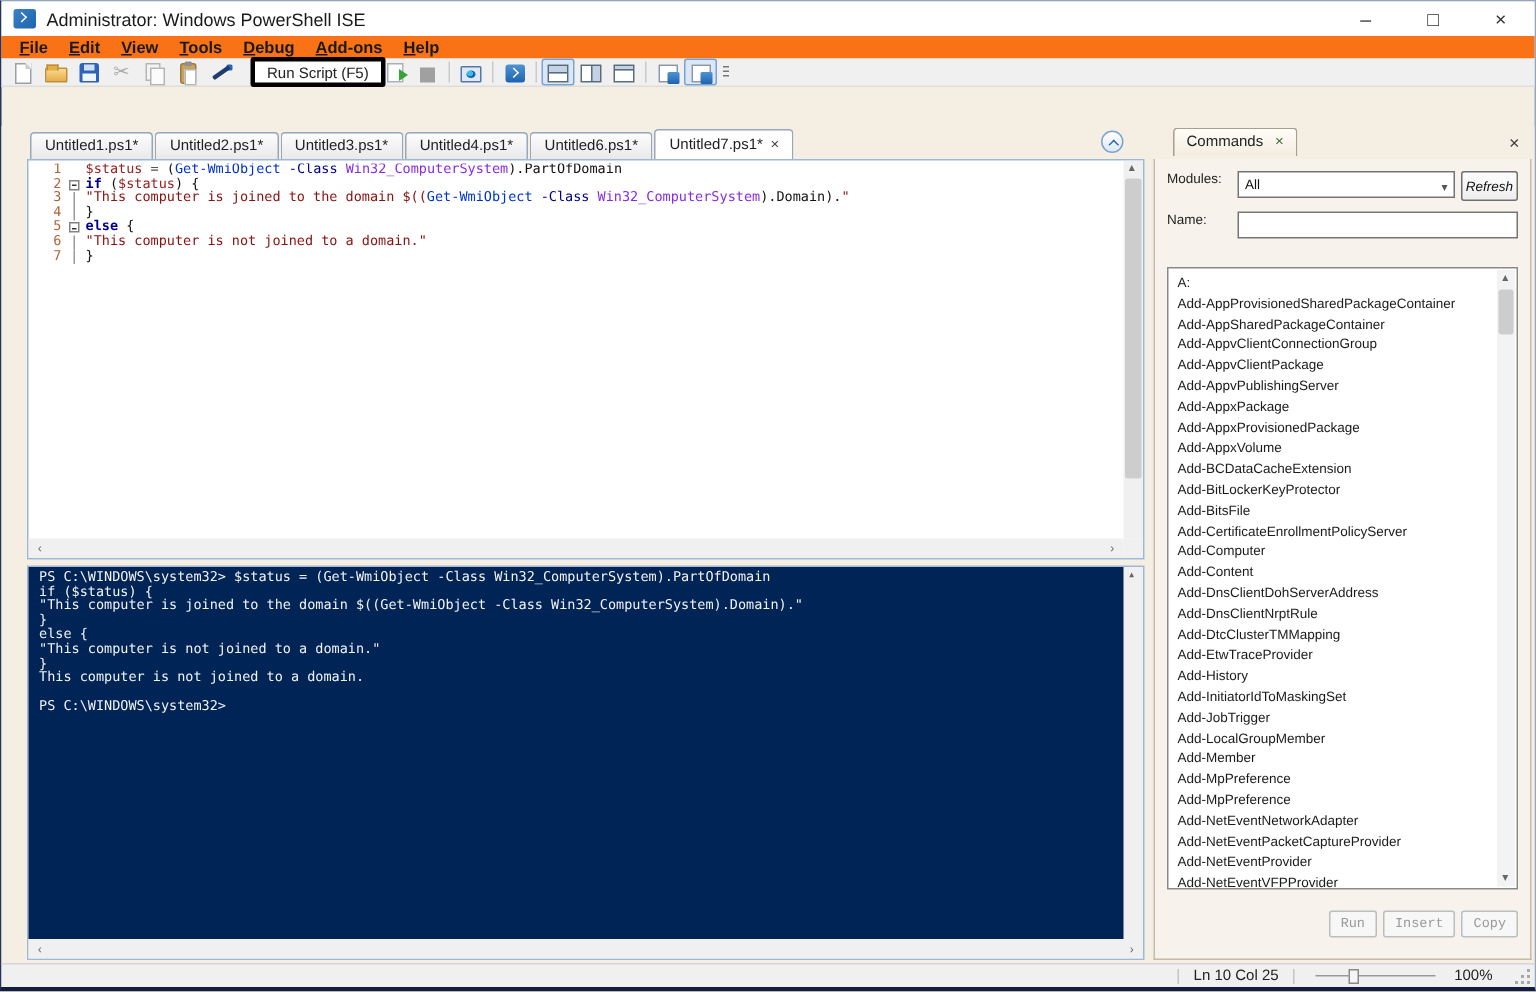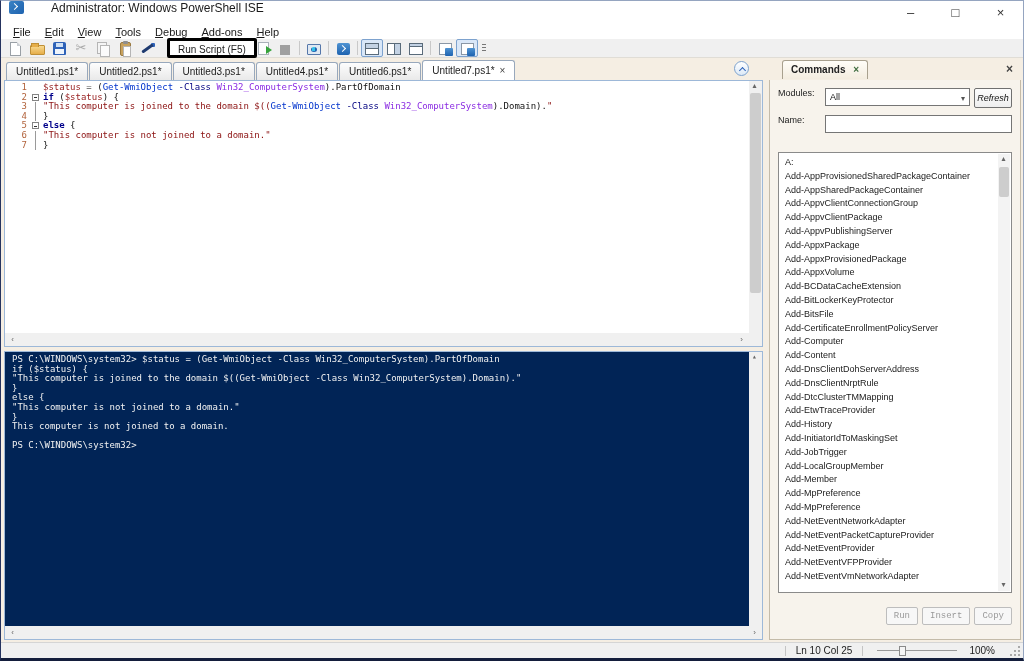--- a/index.html
+++ b/index.html
@@ -3,31 +3,31 @@
 <meta charset="utf-8">
 <style>
   * { margin:0; padding:0; box-sizing:border-box; }
   html,body { width:1024px; height:661px; background:#e8e8e8; }
   body { font-family:"Liberation Sans", sans-serif; font-size:11px; color:#111; }
 
   .window { width:1024px; height:661px; display:flex; flex-direction:column;
     border:1px solid #95a5c0; border-left-color:#25335f; border-bottom:3px solid #141e3c; background:#f5eee3; }
 
   
-  .titlebar { height:23px; background:#fff; display:flex; align-items:flex-start; padding-left:8px; flex:none;gap:20px; }
+  .titlebar { height:23px; background:#fff; display:flex; align-items:center; padding-left:8px; flex:none; }
   .ps-logo { width:15px; height:13px; background:linear-gradient(135deg,#3b82c4,#1e63b0); border-radius:2px;
     position:relative; margin-right:7px; }
   .ps-logo::after { content:""; position:absolute; left:3px; top:3px; width:4px; height:4px;
     border-right:1.5px solid #fff; border-bottom:1.5px solid #fff; transform:rotate(-45deg); }
   .title-text { font-size:12px; color:#1a1a1a; }
   .win-controls { margin-left:auto; display:flex; height:100%; }
   .win-btn { width:45px; text-align:center; line-height:23px; font-size:13px; color:#333; }
 
   
-  .menubar { height:15px; background:#ffffff; display:flex; align-items:center; padding-left:5px; flex:none; }
+  .menubar { height:15px; background:#f97316; display:flex; align-items:center; padding-left:5px; flex:none;font-weight:bold; }
   .menu-item { padding:0 7px; font-size:11px; color:#1a1a1a; display:inline-block; }
   .menu-item::first-letter { text-decoration:underline; }
 
   
   .toolbar { height:19px; background:#f0f0f0; border-bottom:1px solid #e0ddd6; display:flex; align-items:center;
     padding-left:3px; flex:none; position:relative; }
   .tb-btn { width:22px; height:18px; display:inline-flex; align-items:center; justify-content:center; border:1px solid transparent; }
   .tb-btn.sel { background:#d9e7f8; border:1px solid #7da2ce; border-radius:2px; }
   .tb-sep { width:1px; height:14px; background:#c9c9c9; margin:0 3px; }
   .tb-space { width:72px; }
@@ -73,21 +73,21 @@
     border-right:1.5px solid #fff; border-bottom:1.5px solid #fff; transform:rotate(-45deg); }
   .ic-pane-top, .ic-pane-right, .ic-pane-max { width:14px; height:12px; background:#fff; border:1px solid #5a6b7a; margin-top:2px; }
   .ic-pane-top::before { content:""; position:absolute; left:0; top:0; right:0; height:4px; background:#c3d2e4; border-bottom:1px solid #5a6b7a; }
   .ic-pane-right::before { content:""; position:absolute; right:0; top:0; bottom:0; width:5px; background:#c3d2e4; border-left:1px solid #5a6b7a; }
   .ic-pane-max::before { content:""; position:absolute; left:0; top:0; right:0; height:2px; background:#c3d2e4; border-bottom:1px solid #5a6b7a; }
   .ic-new-ps-tab, .ic-show-commands-addon { width:13px; height:12px; background:#fff; border:1px solid #8a97a6; margin-top:2px; }
   .ic-new-ps-tab::after, .ic-show-commands-addon::after { content:""; position:absolute; right:-2px; bottom:-2px; width:8px; height:8px;
     background:linear-gradient(#4f93d2,#1e63b0); border-radius:1px; }
 
   
-  .content { flex:1; display:flex; background:#f5eee3; padding:1px 2px 2px 3px; min-height:0; }
+  .content { flex:1; display:flex; background:#f5eee3; padding:1px 2px 2px 17px; min-height:0;margin-top:26px; }
   .script-col { flex:1; display:flex; flex-direction:column; min-width:0; position:relative; }
   .vsplit { width:6px; flex:none; }
   .addon-col { width:252px; flex:none; display:flex; flex-direction:column; }
 
   
   .tabstrip { height:21px; flex:none; display:flex; align-items:flex-end; padding-left:2px; position:relative; }
   .stab { height:18px; padding:0 9px; margin-right:1px; background:linear-gradient(#fdfdfd,#e9e9e9);
     border:1px solid #98a8bc; border-bottom:none; border-radius:3px 3px 0 0; font-size:10px; line-height:17px;
     color:#222; white-space:nowrap; }
   .stab.active { height:20px; background:#fff; line-height:19px; }
@@ -125,21 +125,21 @@
   
   .console-wrap { flex:1; display:flex; flex-direction:column; border:1px solid #9db8d8; min-height:0; }
   .console { flex:1; background:#012456; color:#f2f2f2; position:relative; overflow:hidden;
     font-family:"DejaVu Sans Mono", monospace; font-size:9px; line-height:9.6px; padding:3px 16px 0 7px; }
   .console .vscroll { bottom:0; }
   .console-hscroll { height:13px; flex:none; background:#f0f0f0; display:flex; align-items:center;
     justify-content:space-between; padding:0 2px; }
   .cline { white-space:pre; }
 
   
-  .addon-tabstrip { height:21px; flex:none; display:flex; align-items:center; padding-left:13px; position:relative;font-weight:bold; }
+  .addon-tabstrip { height:21px; flex:none; display:flex; align-items:flex-start; padding-left:13px; position:relative; }
   .addon-tab { height:19px; padding:0 8px; background:linear-gradient(#fffdf8,#f3ecdf); border:1px solid #a8a08e;
     border-bottom:none; border-radius:3px 3px 0 0; font-size:10px; line-height:18px; color:#222; }
   .addon-tab .stab-close { color:#3d6b3d; }
   .addon-close { position:absolute; right:8px; top:3px; font-size:12px; color:#444; }
   .addon-body { flex:1; background:#f7f3ec; border:1px solid #c4bba9; border-top:none; display:flex;
     flex-direction:column; padding:8px 8px 14px 8px; min-height:0; }
   .form-row { display:flex; align-items:flex-start; margin-bottom:7px; flex:none; }
   .form-label { width:47px; font-size:9px; color:#222; flex:none; }
   .select { flex:1; height:18px; background:#fff; border:1px solid #757575; font-size:9px; line-height:16px;
     padding:0 4px; position:relative; color:#111; }

